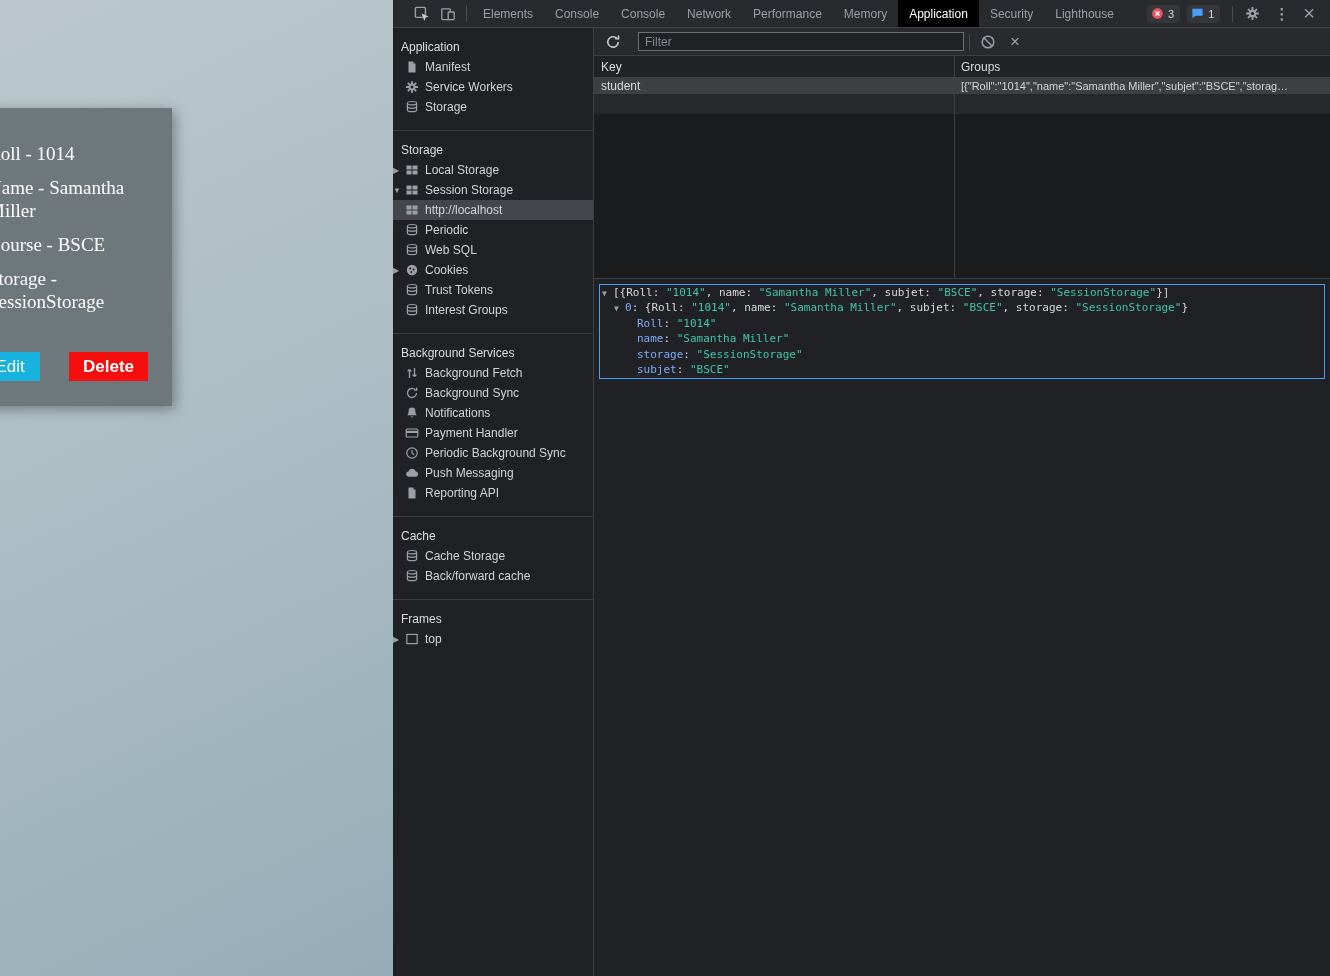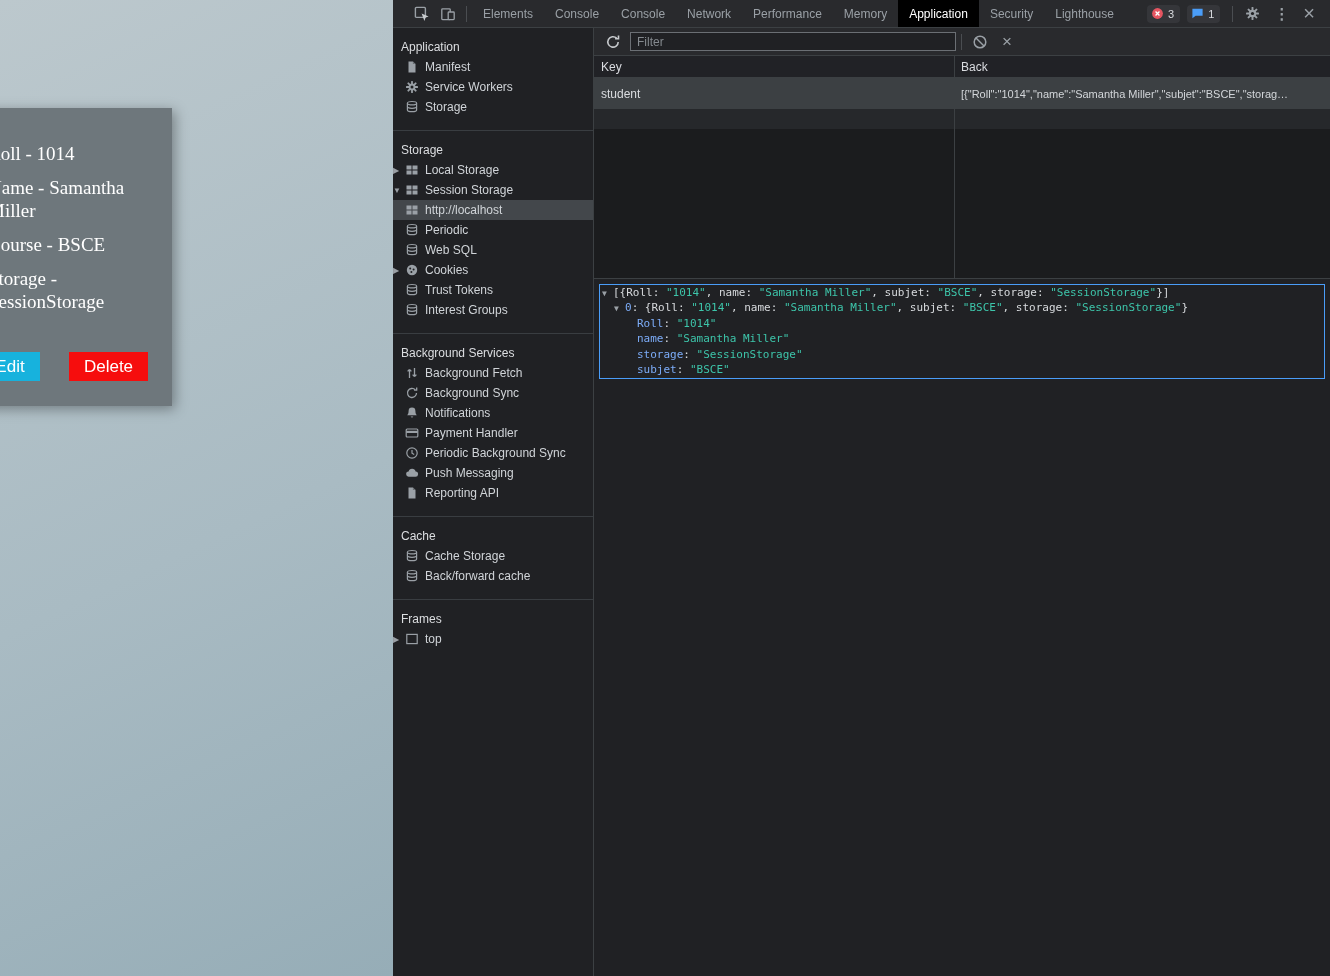--- a/index.html
+++ b/index.html
@@ -14,21 +14,21 @@
   .webpage{position:absolute;left:0;top:0;width:393px;height:976px;overflow:hidden;
     background:linear-gradient(155deg,#bcc8cd 0%,#a9bbc3 55%,#96adb7 100%)}
   .student-card{position:absolute;left:-30px;top:108px;width:202px;height:298px;
     background:var(--card);box-shadow:3px 3px 12px rgba(0,0,0,.35);
     padding:34px 12px 0 18px;color:#fff;
     font-family:"Liberation Serif",serif;font-size:19px}
   .student-card p{margin:0 0 11px;line-height:23px}
   .student-card button{position:absolute;height:29px;border:none;color:#fff;cursor:pointer;
     font-family:"Liberation Sans",sans-serif}
   .btn-edit{left:10px;top:244px;width:60px;background:var(--edit);font-size:17px}
-  .btn-delete{left:99px;top:244px;width:79px;background:var(--del);font-size:17px;font-weight:400}
+  .btn-delete{left:99px;top:244px;width:79px;background:var(--del);font-size:17px;font-weight:700}
 
   
   .devtools{position:absolute;left:393px;top:0;width:937px;height:976px;display:flex;
     flex-direction:column;background:#202124;color:#d5d8db;font-size:12px}
 
   .tabbar{flex:0 0 28px;height:28px;display:flex;align-items:center;background:#292a2d;
     border-bottom:1px solid #3c4043;padding-left:16px}
   .tb-icon{width:16px;height:16px;display:inline-flex;margin:0 5px;flex:0 0 auto}
   .tb-icon svg{width:16px;height:16px}
   .vsep{width:1px;height:16px;background:#4a4d51;margin:0 5px;flex:0 0 1px}
@@ -54,31 +54,31 @@
   .s-item.child{}
   .s-item.selected{background:#43474b}
   .expander{flex:0 0 12px;width:12px;font-size:8px;color:#9aa0a6}
   .s-icon{flex:0 0 14px;width:14px;height:14px;margin-right:6px;display:inline-flex}
   .s-icon svg{width:14px;height:14px}
 
   .main{flex:1;display:flex;flex-direction:column;min-width:0}
   .sv-toolbar{flex:0 0 28px;height:28px;display:flex;align-items:center;background:#292a2d;
     border-bottom:1px solid #3c4043;padding-left:6px}
   .filter{width:326px;height:19px;background:#202124;border:1px solid #6b6f74;color:#dadce0;
-    font:12px "Liberation Sans",sans-serif;padding:0 6px;margin-left:4px}
+    font:12px "Liberation Sans",sans-serif;padding:0 6px;margin-left:12px}
   .filter::placeholder{color:#84898e}
   .close2{font-size:17px;margin:0 9px}
 
   .grid-area{position:relative;flex:0 0 222px;display:flex;flex-direction:column}
   .grid-header{flex:0 0 22px;display:flex;align-items:center;background:#212226;
     border-bottom:1px solid #3c4043;color:#dadce0}
   .cell{white-space:nowrap;overflow:hidden}
   .cell.key{flex:0 0 360px;width:360px;padding-left:7px}
   .cell.val{flex:1;padding-left:7px}
-  .grid-row{height:31px;display:flex;align-items:center;color:#dadce0}
+  .grid-row{height:16px;display:flex;align-items:center;color:#dadce0}
   .grid-row.selected{background:#3c4043}
   .grid-row .cell.val{font-size:11px;color:#d3d6da}
   .grid-stripe{flex:0 0 20px;background:#26282b}
   .grid-rest{flex:1;background:#1b1c1e}
   .col-divider{position:absolute;left:360px;top:0;bottom:0;width:1px;background:#3c4043}
 
   .preview-section{flex:1;border-top:1px solid #3c4043;padding:5px;min-height:0}
   .preview-box{height:95px;border:1px solid var(--accent);background:#202124;
     overflow:hidden;padding-top:1px}
   .tree-line{height:15.4px;line-height:15.4px;white-space:nowrap;
@@ -434,21 +434,21 @@
                 <circle cx="8" cy="8" r="5.8"></circle>
                 <path d="M4 4l8 8"></path>
               </svg>
             </span>
           <span class="tb-glyph close2">×</span>
         </div>
 
         <div class="grid-area">
           <div class="grid-header">
             <div class="cell key">Key</div>
-            <div class="cell val">Back</div>
+            <div class="cell val">Groups</div>
           </div>
           <div>
               <div class="grid-row selected">
                 <div class="cell key">student</div>
                 <div class="cell val">[{"Roll":"1014","name":"Samantha Miller","subjet":"BSCE","storag…</div>
               </div>
             </div>
           <div class="grid-stripe"></div>
           <div class="grid-rest"></div>
           <div class="col-divider"></div>

